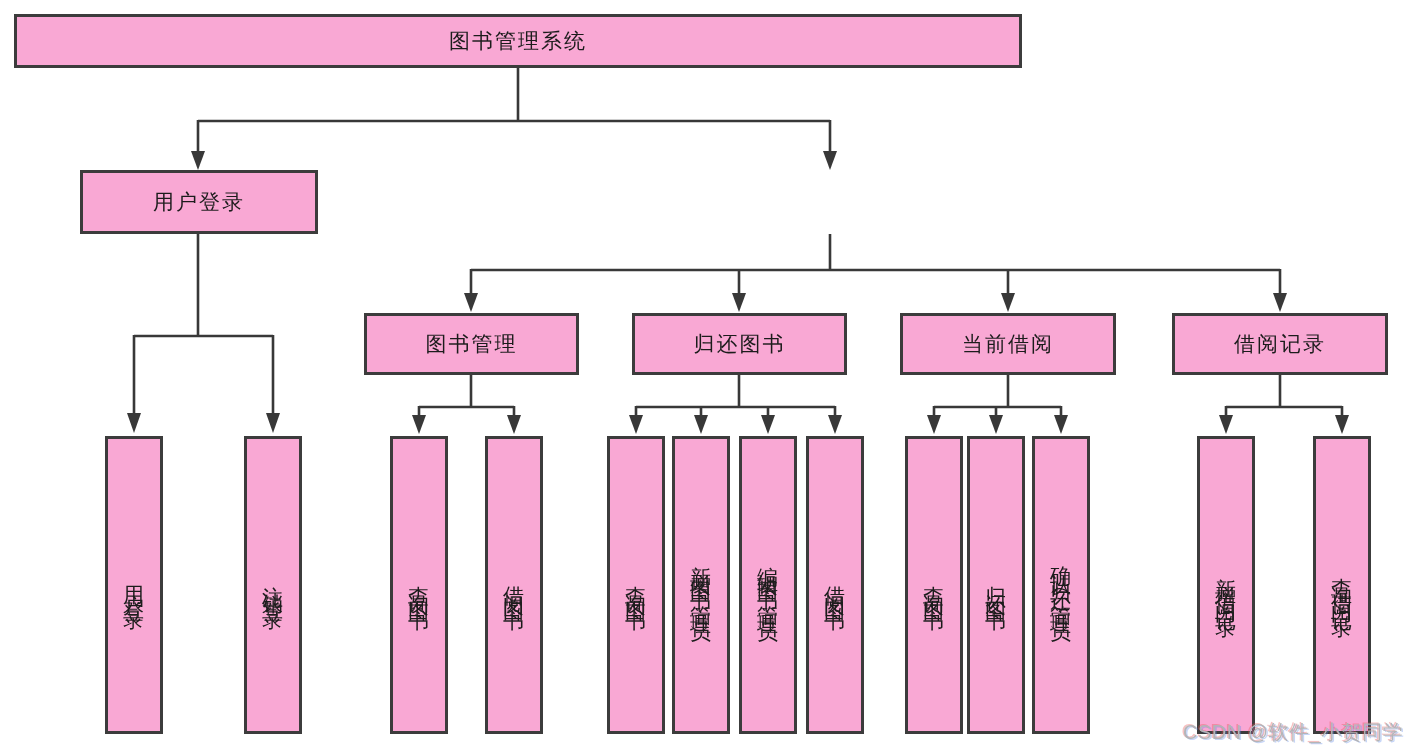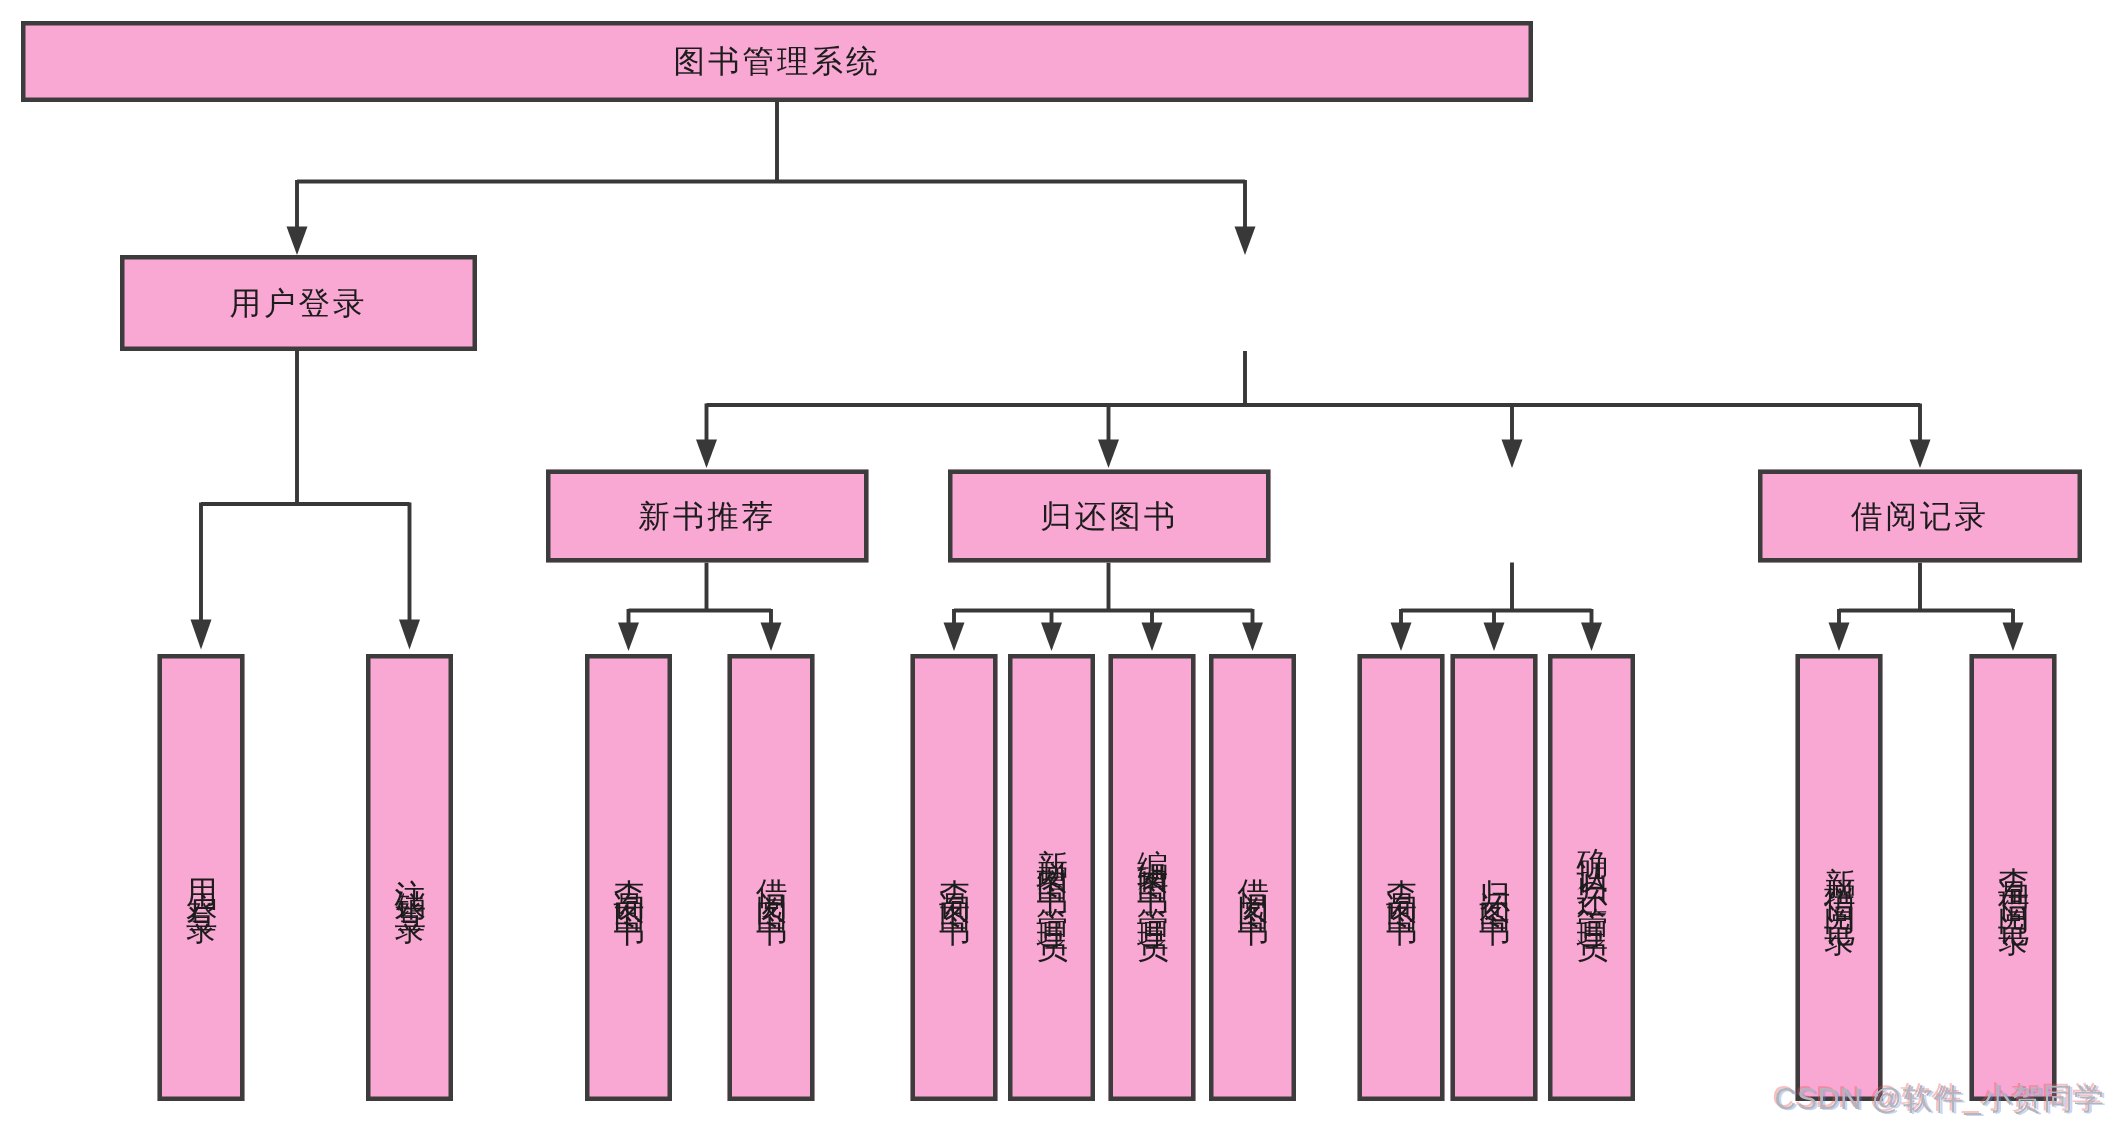--- a/index.html
+++ b/index.html
@@ -105,24 +105,27 @@
 
   <div class="node h-node n-root">
     <span>图书管理系统</span>
   </div>
 
   <div class="node h-node n-user">
     <span>用户登录</span>
   </div>
 
   <div class="node h-node n-l3a">
-    <span>新书推荐</span>
+    <span>图书管理</span>
   </div>
   <div class="node h-node n-l3b">
     <span>归还图书</span>
+  </div>
+  <div class="node h-node n-l3c">
+    <span>当前借阅</span>
   </div>
   <div class="node h-node n-l3d">
     <span>借阅记录</span>
   </div>
 
   <div class="node v-node leaf lf-u1">
     <span class="vtxt">用户登录</span>
   </div>
   <div class="node v-node leaf lf-u2">
     <span class="vtxt">注销登录</span>

